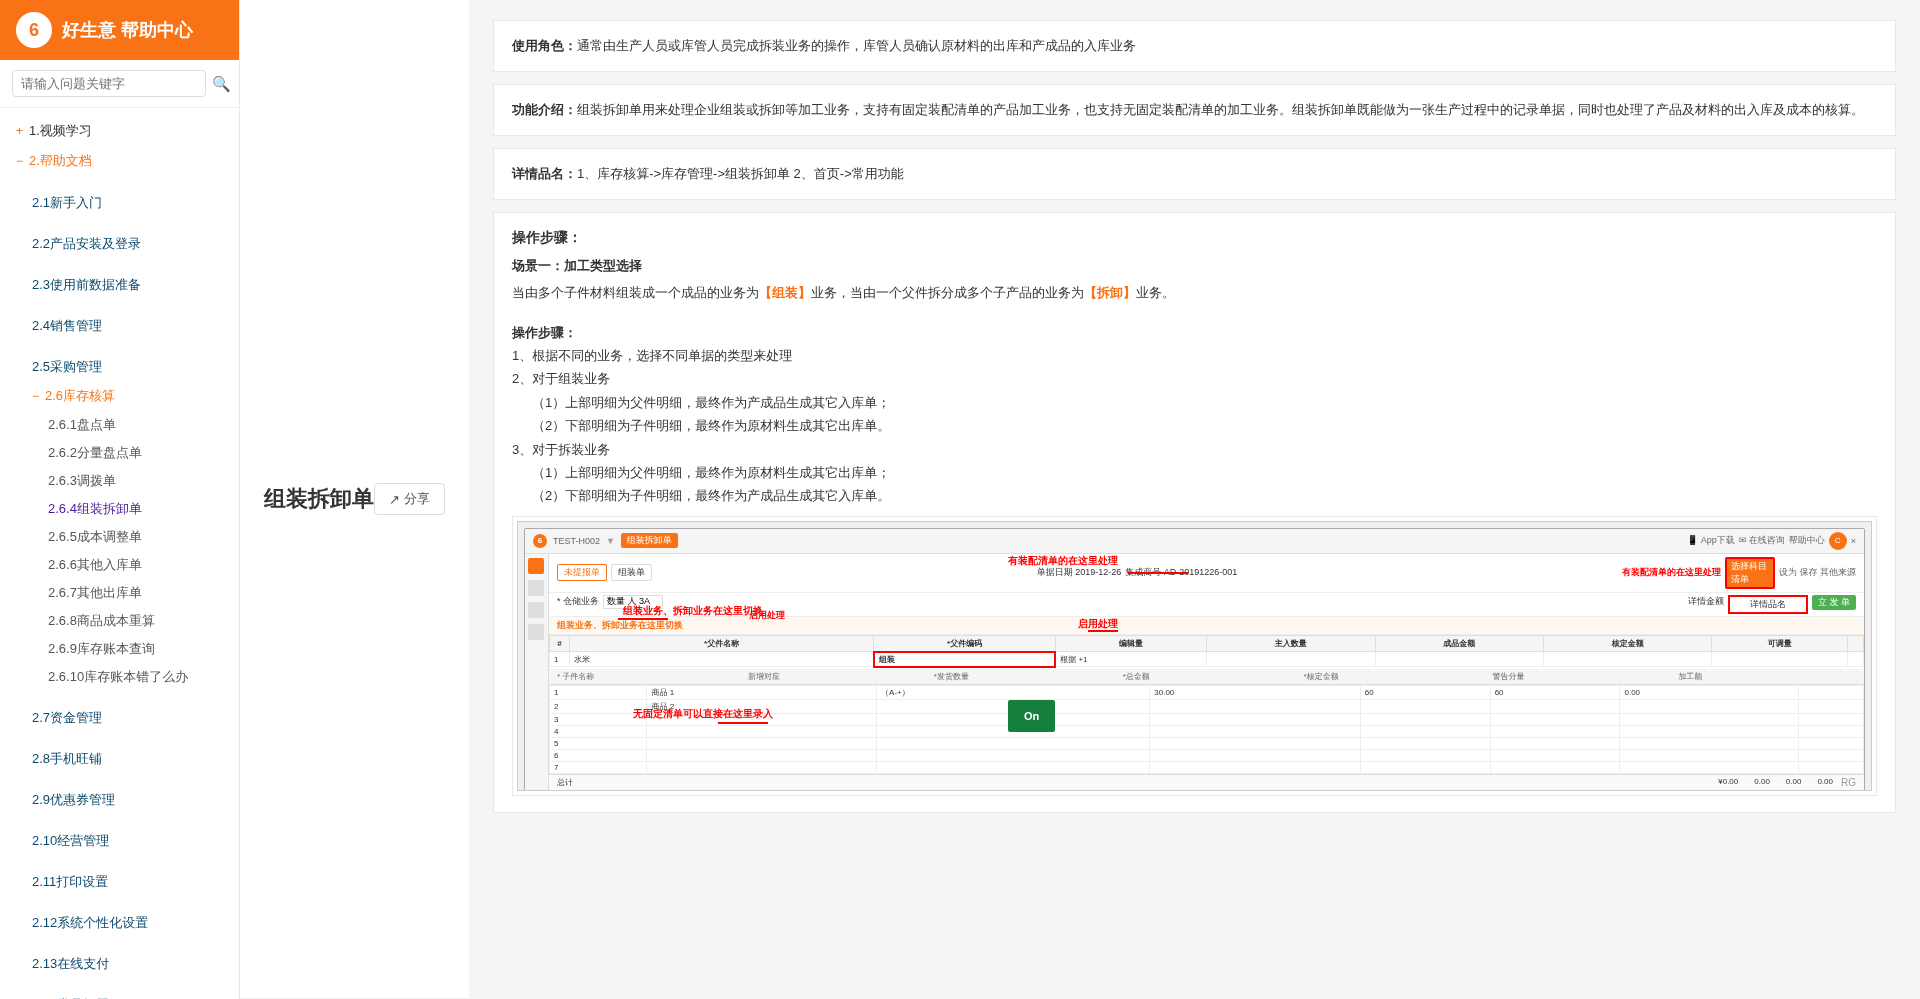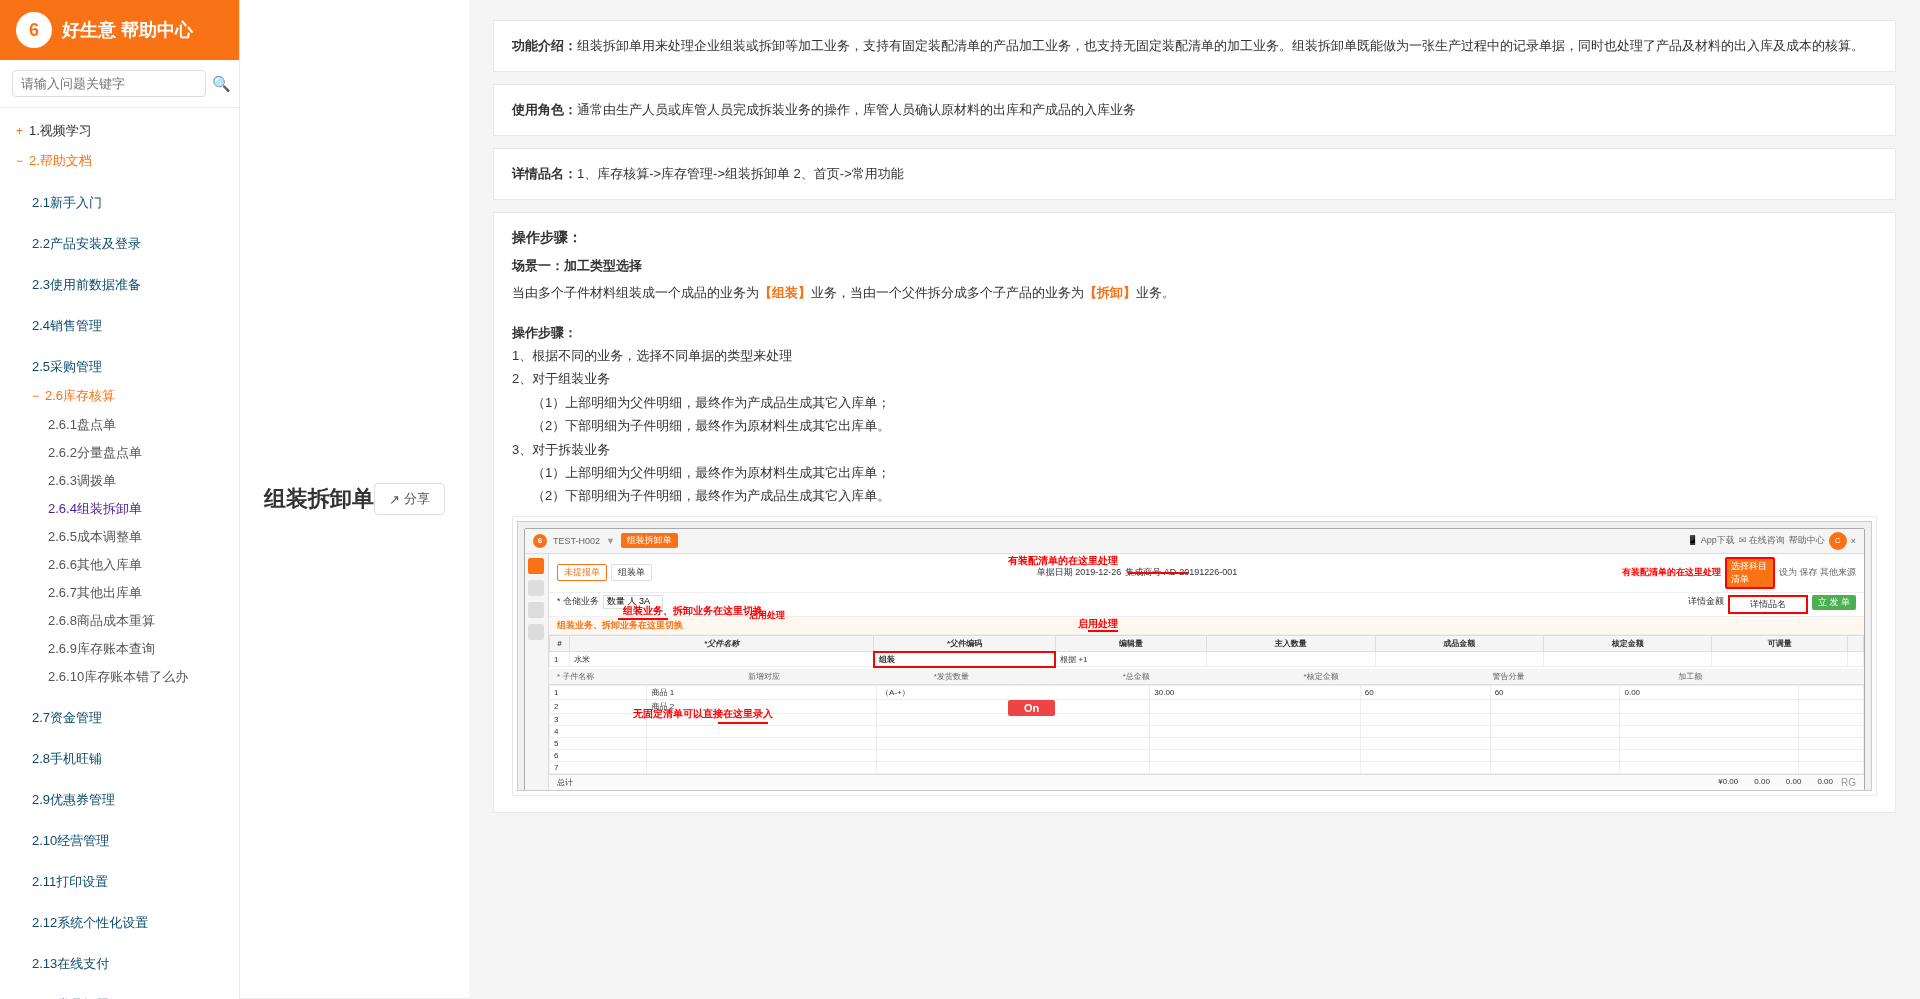--- a/index.html
+++ b/index.html
@@ -199,25 +199,25 @@
     <span id="page-title-text">组装拆卸单</span>
     <button id="share-btn">
       <span style="font-size:13px;">↗</span>
       <span>分享</span>
     </button>
   </div>
 
   <div id="content-area">
 
     <div class="content-block">
+      <p><span class="bold-text">使用角色：</span><span>通常由生产人员或库管人员完成拆装业务的操作，库管人员确认原材料的出库和产成品的入库业务</span></p>
+    </div>
+
+    <div class="content-block">
       <p><span class="bold-text">功能介绍：</span><span>组装拆卸单用来处理企业组装或拆卸等加工业务，支持有固定装配清单的产品加工业务，也支持无固定装配清单的加工业务。组装拆卸单既能做为一张生产过程中的记录单据，同时也处理了产品及材料的出入库及成本的核算。</span></p>
-    </div>
-
-    <div class="content-block">
-      <p><span class="bold-text">使用角色：</span><span>通常由生产人员或库管人员完成拆装业务的操作，库管人员确认原材料的出库和产成品的入库业务</span></p>
     </div>
 
     <div class="content-block">
       <p><span class="bold-text">详情品名：</span><span>1、库存核算-&gt;库存管理-&gt;组装拆卸单 2、首页-&gt;常用功能</span></p>
     </div>
 
     <div class="operation-steps">
       <div class="op-heading">操作步骤：</div>
       <div class="scenario-heading">场景一：加工类型选择</div>
       <div class="step-text">
@@ -289,21 +289,21 @@
 
                 <div style="background:#fff8f0;padding:2px 8px;font-size:9px;color:#f97316;font-weight:bold;border-bottom:1px solid #eee;position:relative;">
                   组装业务、拆卸业务在这里切换
                   <span style="position:absolute;left:200px;top:-8px;color:red;font-size:9px;font-weight:bold;">启用处理</span>
                 </div>
 
                 <table style="width:100%;border-collapse:collapse;font-size:8px;margin-bottom:1px;">
                   <thead>
                       <tr style="background:#f5f5f5;">
                     <th style="border:1px solid #ddd;padding:2px 4px;width:20px;">#</th>
-                    <th style="border:1px solid #ddd;padding:2px 19px;font-style:italic;">*父件名称</th>
+                    <th style="border:1px solid #ddd;padding:2px 19px;">*父件名称</th>
                     <th style="border:1px solid #ddd;padding:2px 4px;">*父件编码</th>
                     <th style="border:1px solid #ddd;padding:2px 4px;">编辑量</th>
                     <th style="border:1px solid #ddd;padding:2px 4px;">主入数量</th>
                     <th style="border:1px solid #ddd;padding:2px 4px;">成品金额</th>
                     <th style="border:1px solid #ddd;padding:2px 4px;">核定金额</th>
                     <th style="border:1px solid #ddd;padding:2px 4px;">可调量</th>
                     <th style="border:1px solid #ddd;padding:2px 4px;width:16px;"></th>
                   </tr>
                     </thead>
                   <tbody>
@@ -426,18 +426,18 @@
           <div style="position:absolute;top:32px;left:490px;color:red;font-size:10px;font-weight:bold;white-space:nowrap;">有装配清单的在这里处理</div>
           <div style="position:absolute;top:82px;left:105px;color:red;font-size:10px;font-weight:bold;white-space:nowrap;">组装业务、拆卸业务在这里切换</div>
           <div style="position:absolute;top:95px;left:560px;color:red;font-size:10px;font-weight:bold;white-space:nowrap;">启用处理</div>
           <div style="position:absolute;top:185px;left:115px;color:red;font-size:10px;font-weight:bold;white-space:nowrap;">无固定清单可以直接在这里录入</div>
 
           <div style="position:absolute;top:50px;left:610px;width:60px;height:2px;background:red;"></div>
           <div style="position:absolute;top:96px;left:100px;width:50px;height:2px;background:red;"></div>
           <div style="position:absolute;top:108px;left:570px;width:30px;height:2px;background:red;"></div>
           <div style="position:absolute;top:200px;left:200px;width:50px;height:2px;background:red;"></div>
 
-          <div style="position:absolute;top:178px;left:490px;background:#ef4444;color:#fff;padding:2px 16px;font-size:11px;font-weight:bold;border-radius:2px;">On</div>
+          <div style="position:absolute;top:178px;left:490px;background:#15803d;color:#fff;padding:10px 16px;font-size:11px;font-weight:bold;border-radius:2px;">On</div>
         </div>
       </div>
     </div>
   </div>
 </div>
 
 </body></html>

